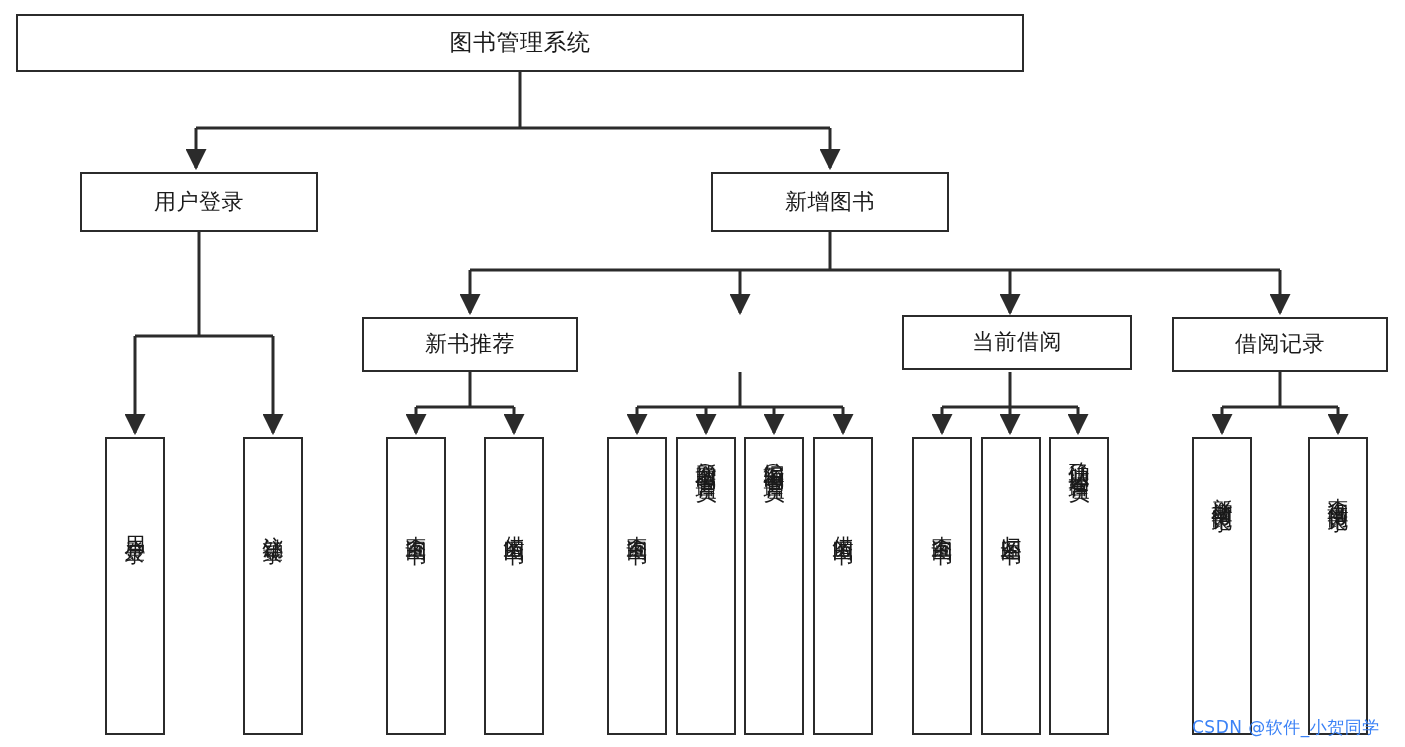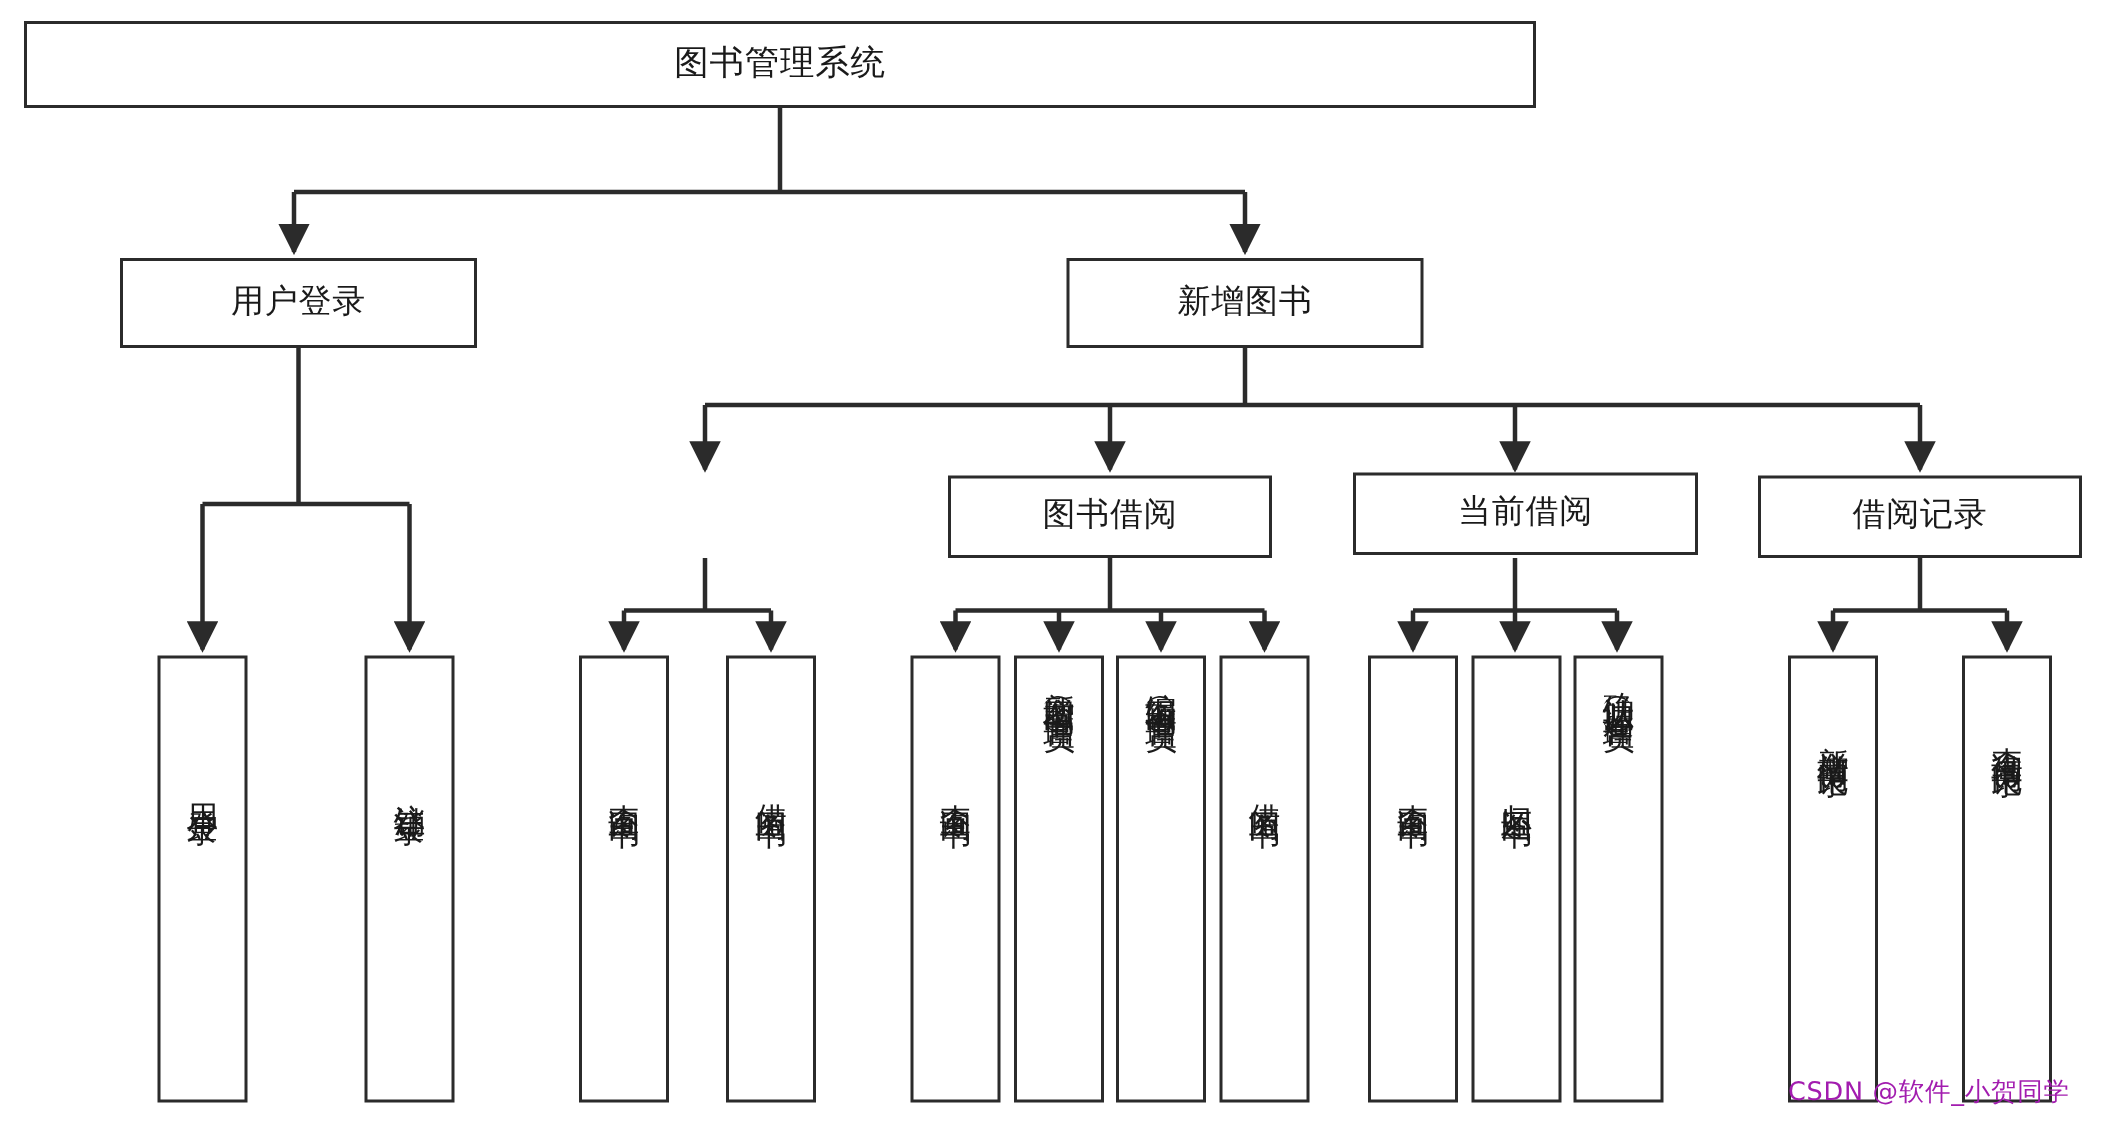--- a/index.html
+++ b/index.html
@@ -61,21 +61,21 @@
     text-orientation: upright;
     font-size: 21px;
     line-height: 1.05;
     letter-spacing: 3px;
     margin: 0 auto;
     white-space: nowrap;
   }
   .watermark {
     position: absolute;
     font-size: 17px;
-    color: #a21caf;
+    color: #3b82f6;
     white-space: nowrap;
     letter-spacing: 0.5px;
   }
 </style>
 </head>
 <body>
 
 <div id="canvas">
 
   <svg id="edges" viewBox="0 0 1405 747" xmlns="http://www.w3.org/2000/svg">
@@ -132,22 +132,22 @@
     <span class="label">图书管理系统</span>
   </div>
 
   <div class="node h" style="left:80px; top:172px; width:238px; height:60px;">
     <span class="label">用户登录</span>
   </div>
   <div class="node h" style="left:711px; top:172px; width:238px; height:60px;">
     <span class="label">新增图书</span>
   </div>
 
-  <div class="node h" style="left:632px; top:317px; width:216px; height:55px;">
-    <span class="label">图书借阅</span>
+  <div class="node h" style="left:362px; top:317px; width:216px; height:55px;">
+    <span class="label">新书推荐</span>
   </div>
   <div class="node h" style="left:902px; top:315px; width:230px; height:55px;">
     <span class="label">当前借阅</span>
   </div>
   <div class="node h" style="left:1172px; top:317px; width:216px; height:55px;justify-content:center;">
     <span class="label">借阅记录</span>
   </div>
 
   <div class="node v" style="left:105px; top:437px; width:60px; height:298px;">
     <span class="label" style="margin-top:80px;">用户登录</span>

